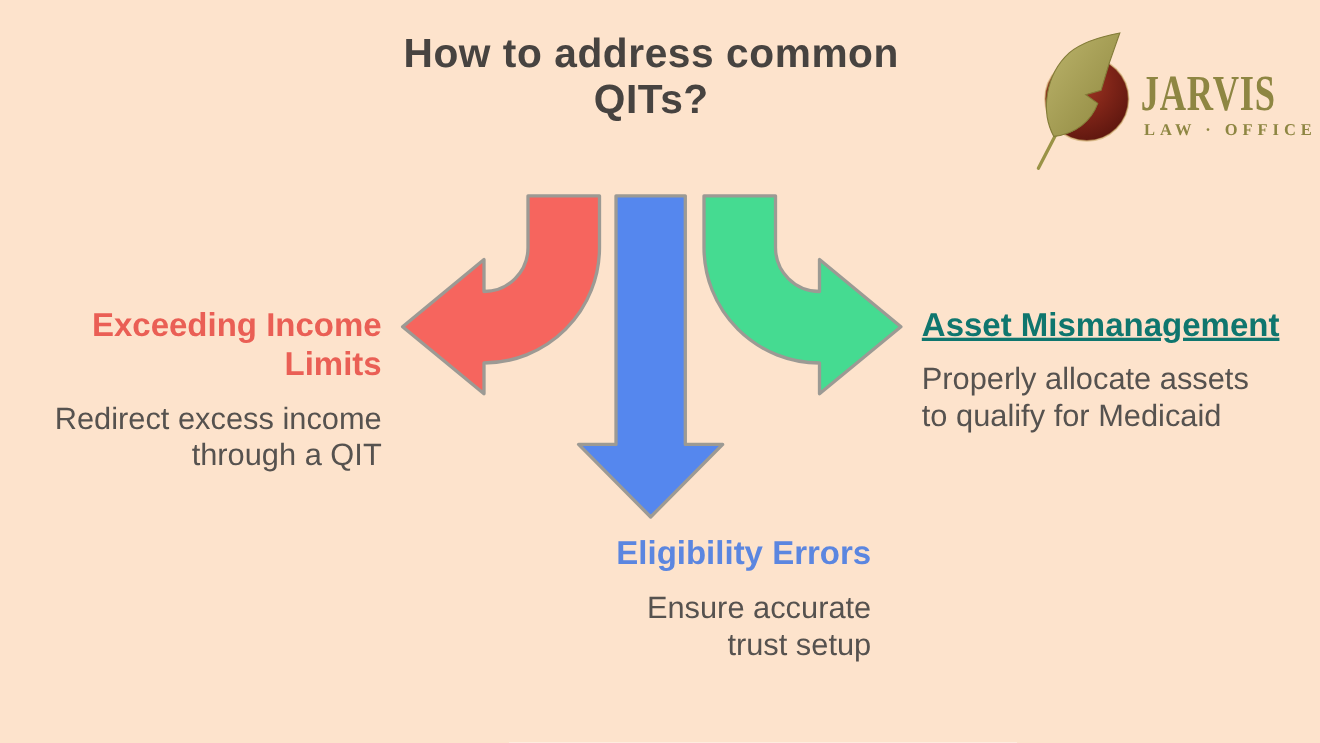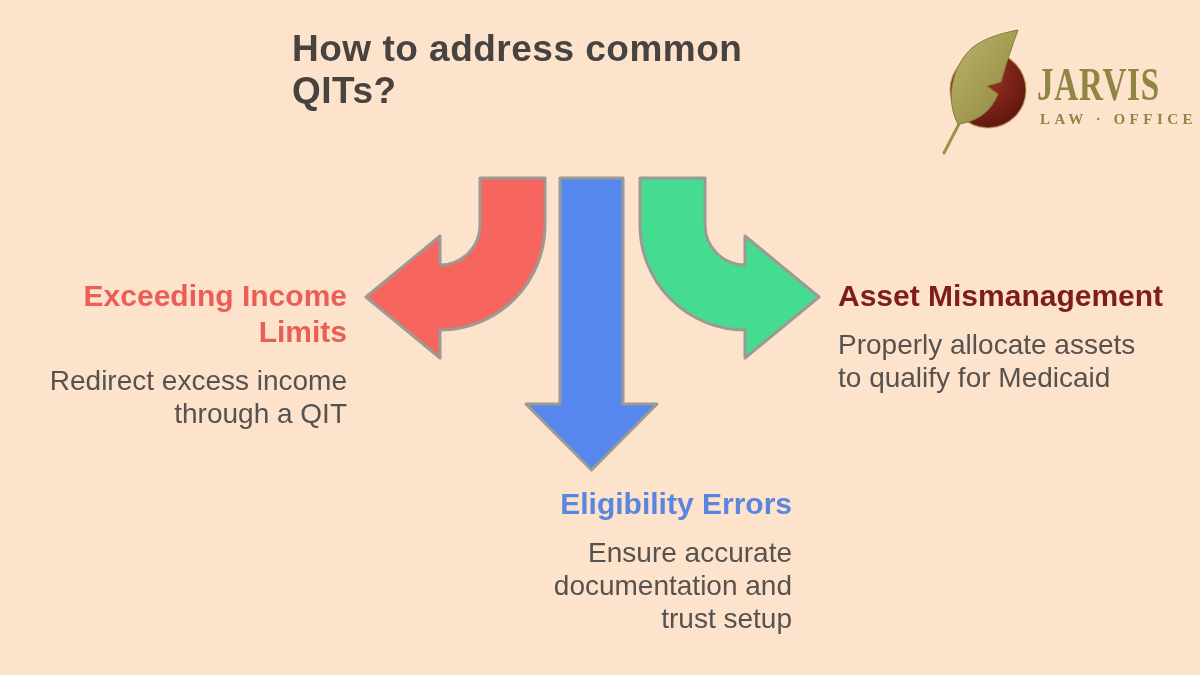--- a/index.html
+++ b/index.html
@@ -6,21 +6,21 @@
   .canvas{
     position:relative;
     width:1200px;height:675px;
     background:#fde3cc;
     overflow:hidden;
     font-family:"Liberation Sans", sans-serif;
   }
   
   .title{
     position:absolute;top:28px;left:292px;width:600px;
-    text-align:left;
+    text-align:center;
     font-size:37px;line-height:42px;font-weight:600;
     color:#474340;letter-spacing:.5px;
   }
   
   .logo{position:absolute;top:24px;left:935px;width:260px;height:132px;}
   .logo-mark{position:absolute;left:0;top:0;}
   .logo-name{
     position:absolute;left:102px;top:34px;
     font-family:"Liberation Serif", serif;
     font-size:46px;font-weight:600;letter-spacing:1px;
@@ -85,29 +85,28 @@
 
   <div class="section sec-left">
     <div class="section-label" style="color: rgb(234, 95, 85);">Exceeding Income Limits</div>
     <div class="section-desc">
       <span class="desc-line">Redirect excess income</span>
       <span class="desc-line">through a QIT</span>
     </div>
   </div>
 
   <div class="section sec-right">
-    <div class="section-label" style="color: #7f1d1d;">Asset Mismanagement</div>
+    <div class="section-label" style="color: #0f766e; text-decoration: underline;">Asset Mismanagement</div>
     <div class="section-desc">
       <span class="desc-line">Properly allocate assets</span>
       <span class="desc-line">to qualify for Medicaid</span>
     </div>
   </div>
 
   <div class="section sec-bottom">
     <div class="section-label" style="color: rgb(91, 134, 224);">Eligibility Errors</div>
     <div class="section-desc">
       <span class="desc-line">Ensure accurate</span>
-      <span class="desc-line">documentation and</span>
       <span class="desc-line">trust setup</span>
     </div>
   </div>
 
 </div>
 
 </body></html>

